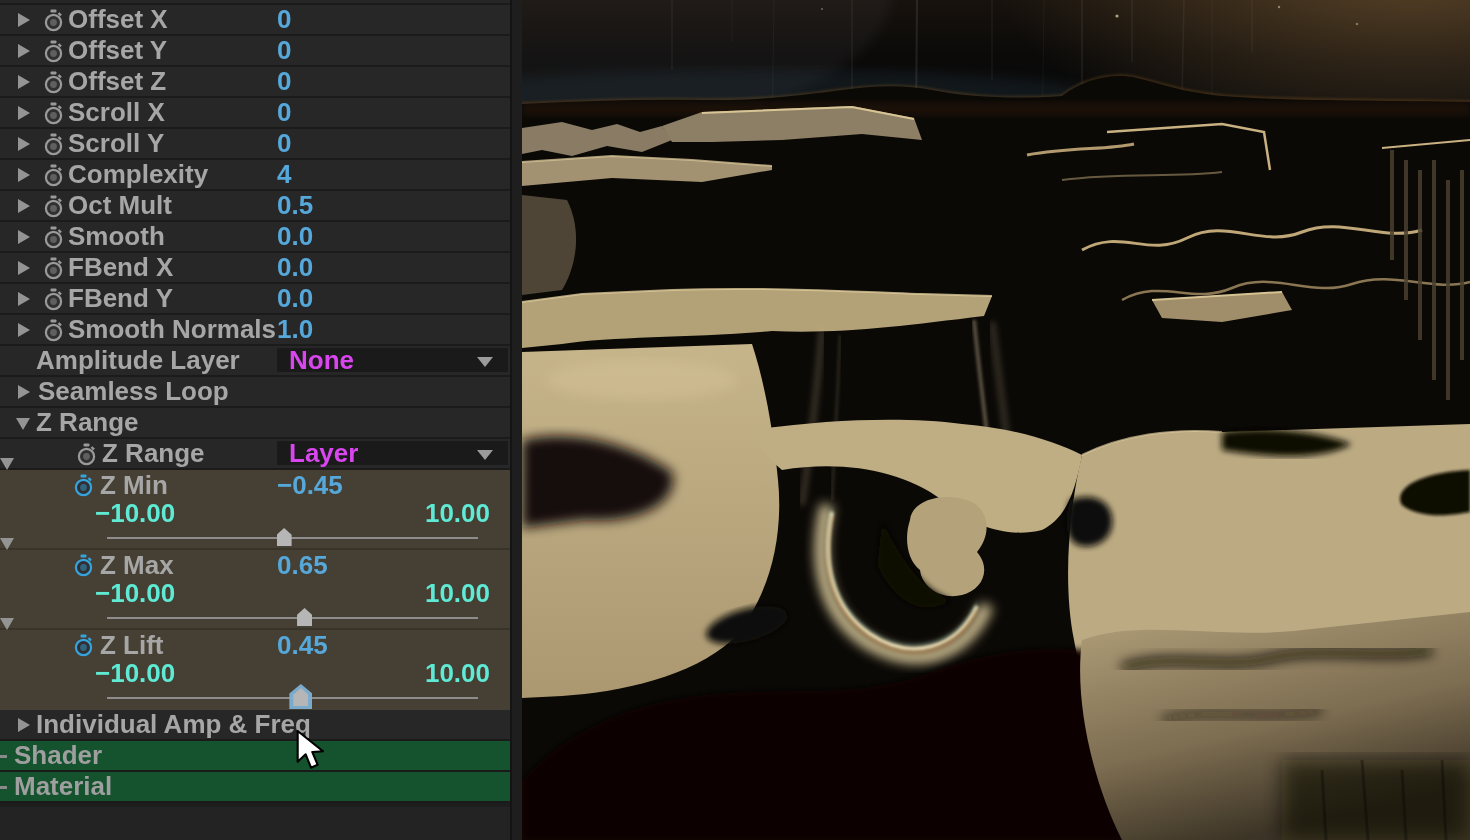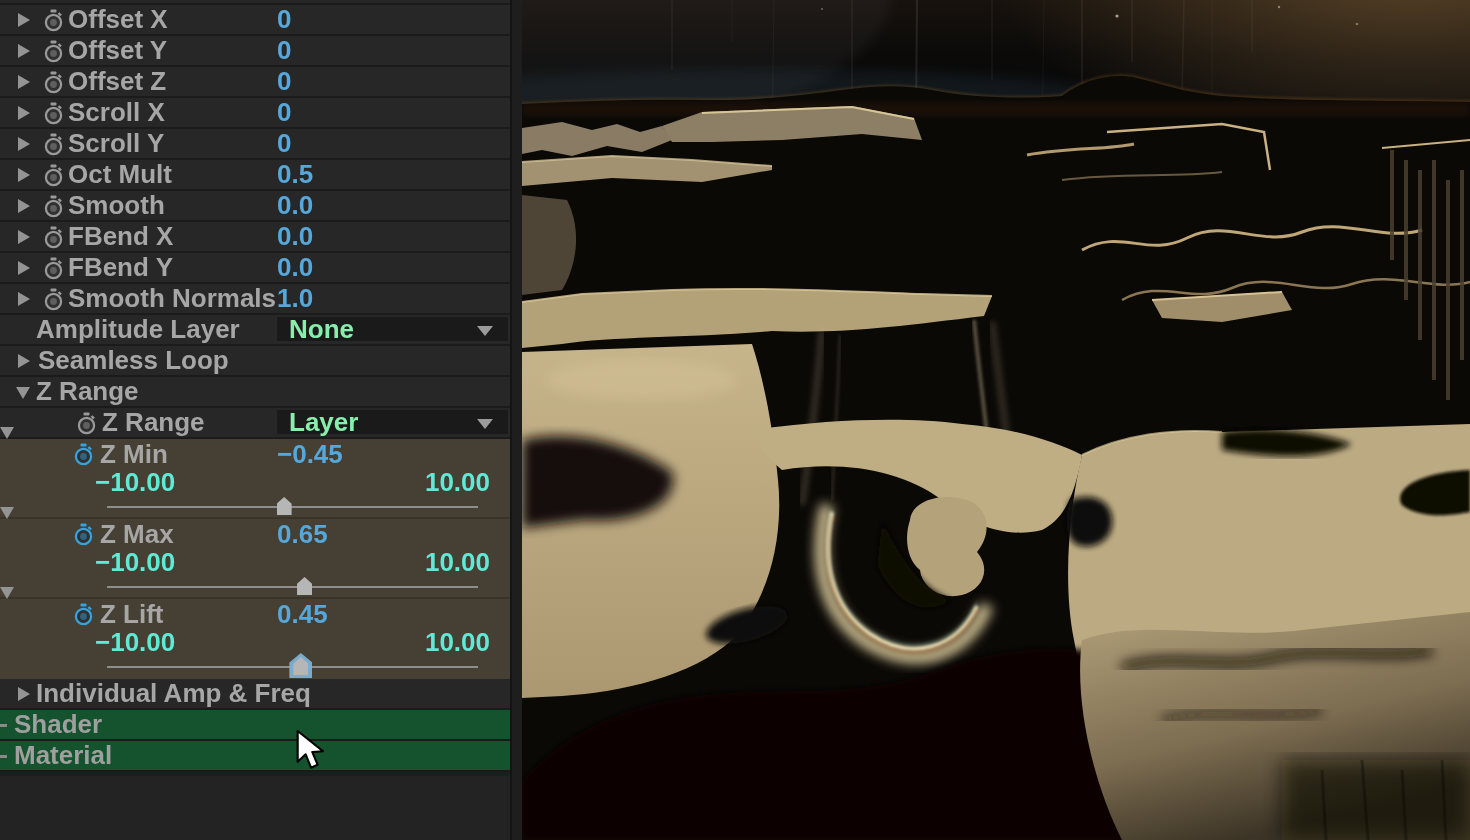--- a/index.html
+++ b/index.html
@@ -22,21 +22,21 @@
   .tri.down.indent{ left:48px; }
   .sw{ position:absolute; left:43px; top:4px; width:21px; height:23px; color:#9a9a9a; }
   .sw.blue{ color:#35a3e0; }
   .sw.pos2{ left:76px; }
   .sw.pos3{ left:73px; }
   .lbl{ position:absolute; left:68px; white-space:nowrap; }
   .lbl.l36{ left:36px; } .lbl.l38{ left:38px; } .lbl.l102{ left:102px; } .lbl.l100{ left:100px; } .lbl.l14{ left:14px; }
   .val{ position:absolute; left:277px; color:#56a8da; white-space:nowrap; }
   .dd{
     position:absolute; left:277px; top:2px; right:2px; bottom:3px;
-    background:#1a1a1a; color:#86efac; padding-left:12px; line-height:24px;
+    background:#1a1a1a; color:#d946ef; padding-left:12px; line-height:24px;
   }
   .dd .ddtri{
     position:absolute; right:15px; top:9px; width:0; height:0;
     border-top:10px solid #9b9b9b; border-left:8px solid transparent; border-right:8px solid transparent;
   }
   
   .hl-block{ background:#463f33; }
   .sgroup{ position:relative; height:80px; border-bottom:2px solid #39342a; background:#463f33; }
   .sgroup:last-child{ border-bottom:none; }
   .sgroup .srow{ position:relative; height:31px; line-height:31px;text-decoration:underline; }
@@ -115,20 +115,28 @@
     <span class="lbl">Scroll X</span>
     <span class="val">0</span>
   </div>
   <div class="row">
     <span class="tri right"></span>
     <svg class="sw" viewBox="0 0 21 23">
         <use href="#stopwatch-shape"></use>
       </svg>
     <span class="lbl">Scroll Y</span>
     <span class="val">0</span>
+  </div>
+  <div class="row">
+    <span class="tri right"></span>
+    <svg class="sw" viewBox="0 0 21 23">
+        <use href="#stopwatch-shape"></use>
+      </svg>
+    <span class="lbl">Complexity</span>
+    <span class="val">4</span>
   </div>
   <div class="row">
     <span class="tri right"></span>
     <svg class="sw" viewBox="0 0 21 23">
         <use href="#stopwatch-shape"></use>
       </svg>
     <span class="lbl">Oct Mult</span>
     <span class="val">0.5</span>
   </div>
   <div class="row">

